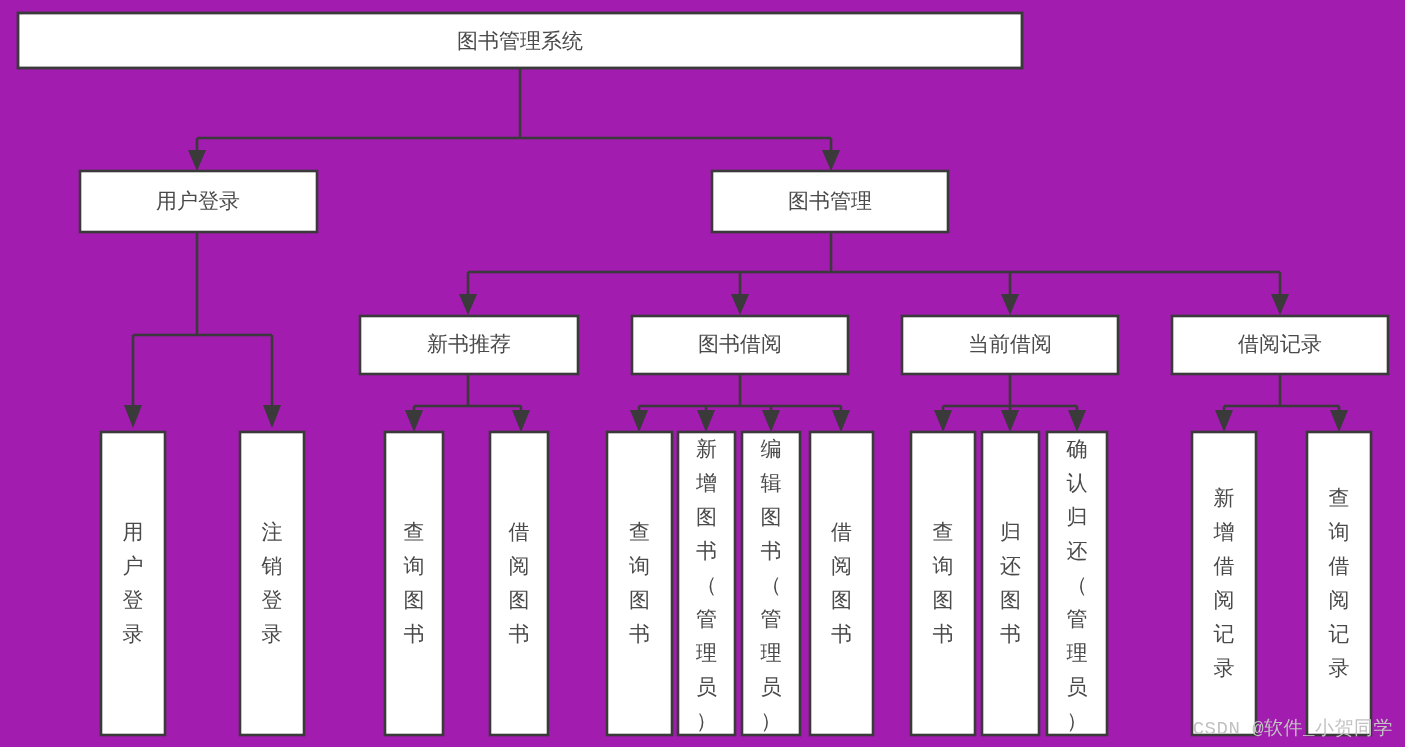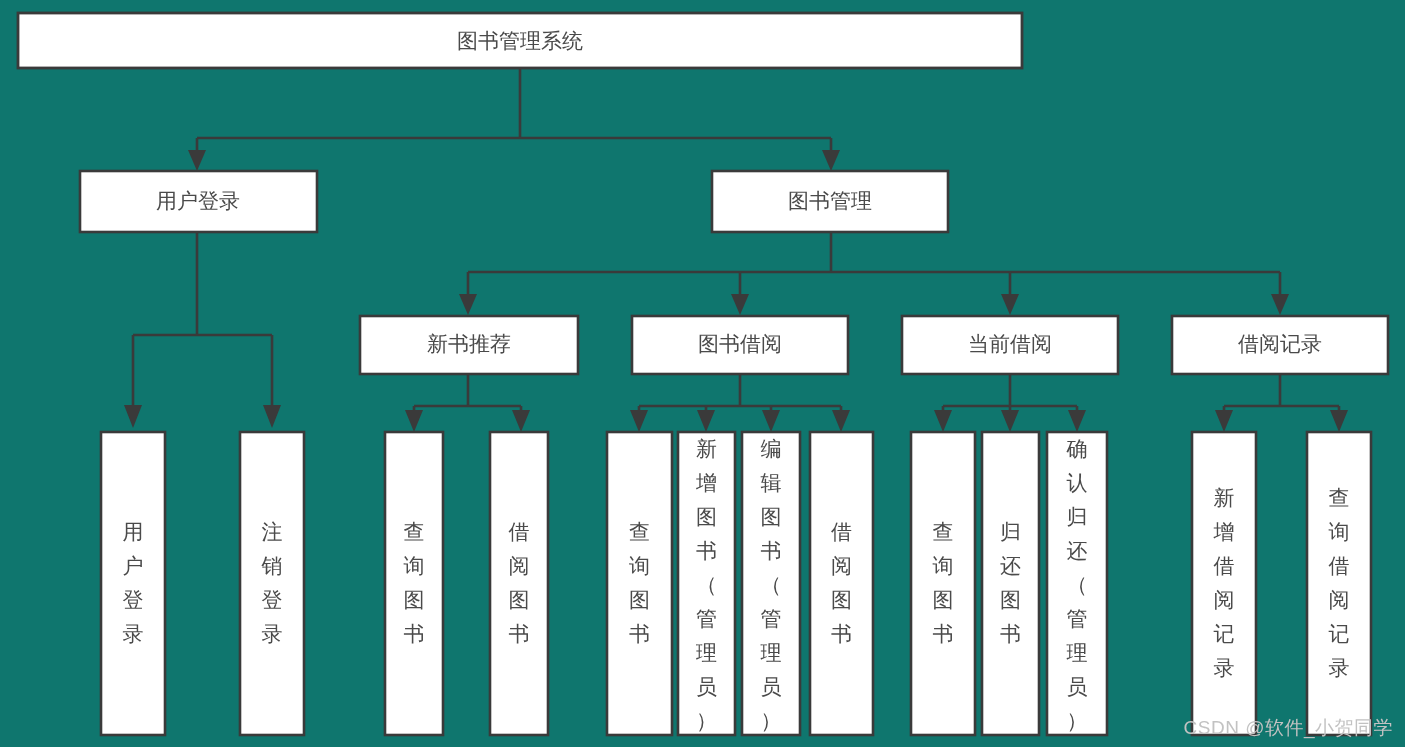--- a/index.html
+++ b/index.html
@@ -10,21 +10,21 @@
   body {
     width: 1405px;
     height: 747px;
     font-family: "DejaVu Sans", "Liberation Sans", sans-serif;
     overflow: hidden;
   }
   #stage {
     position: relative;
     width: 1405px;
     height: 747px;
-    background: #0f766e;
+    background: #a21caf;
   }
   #diagram {
     position: absolute;
     left: 0;
     top: 0;
     width: 1405px;
     height: 747px;
   }
   .node-box {
     fill: #ffffff;
@@ -66,21 +66,21 @@
     font-size: 21px;
     text-anchor: middle;
     dominant-baseline: middle;
   }
   .watermark {
     position: absolute;
     right: 12px;
     bottom: 6px;
     color: #c2c2c2;
     font-size: 19px;
-    font-family: Liberation Sans, sans-serif;
+    font-family: Liberation Mono, monospace;
     letter-spacing: 0.5px;
     white-space: nowrap;
     pointer-events: none;
   }
 </style>
 </head>
 <body>
 
 <div id="stage">
 

